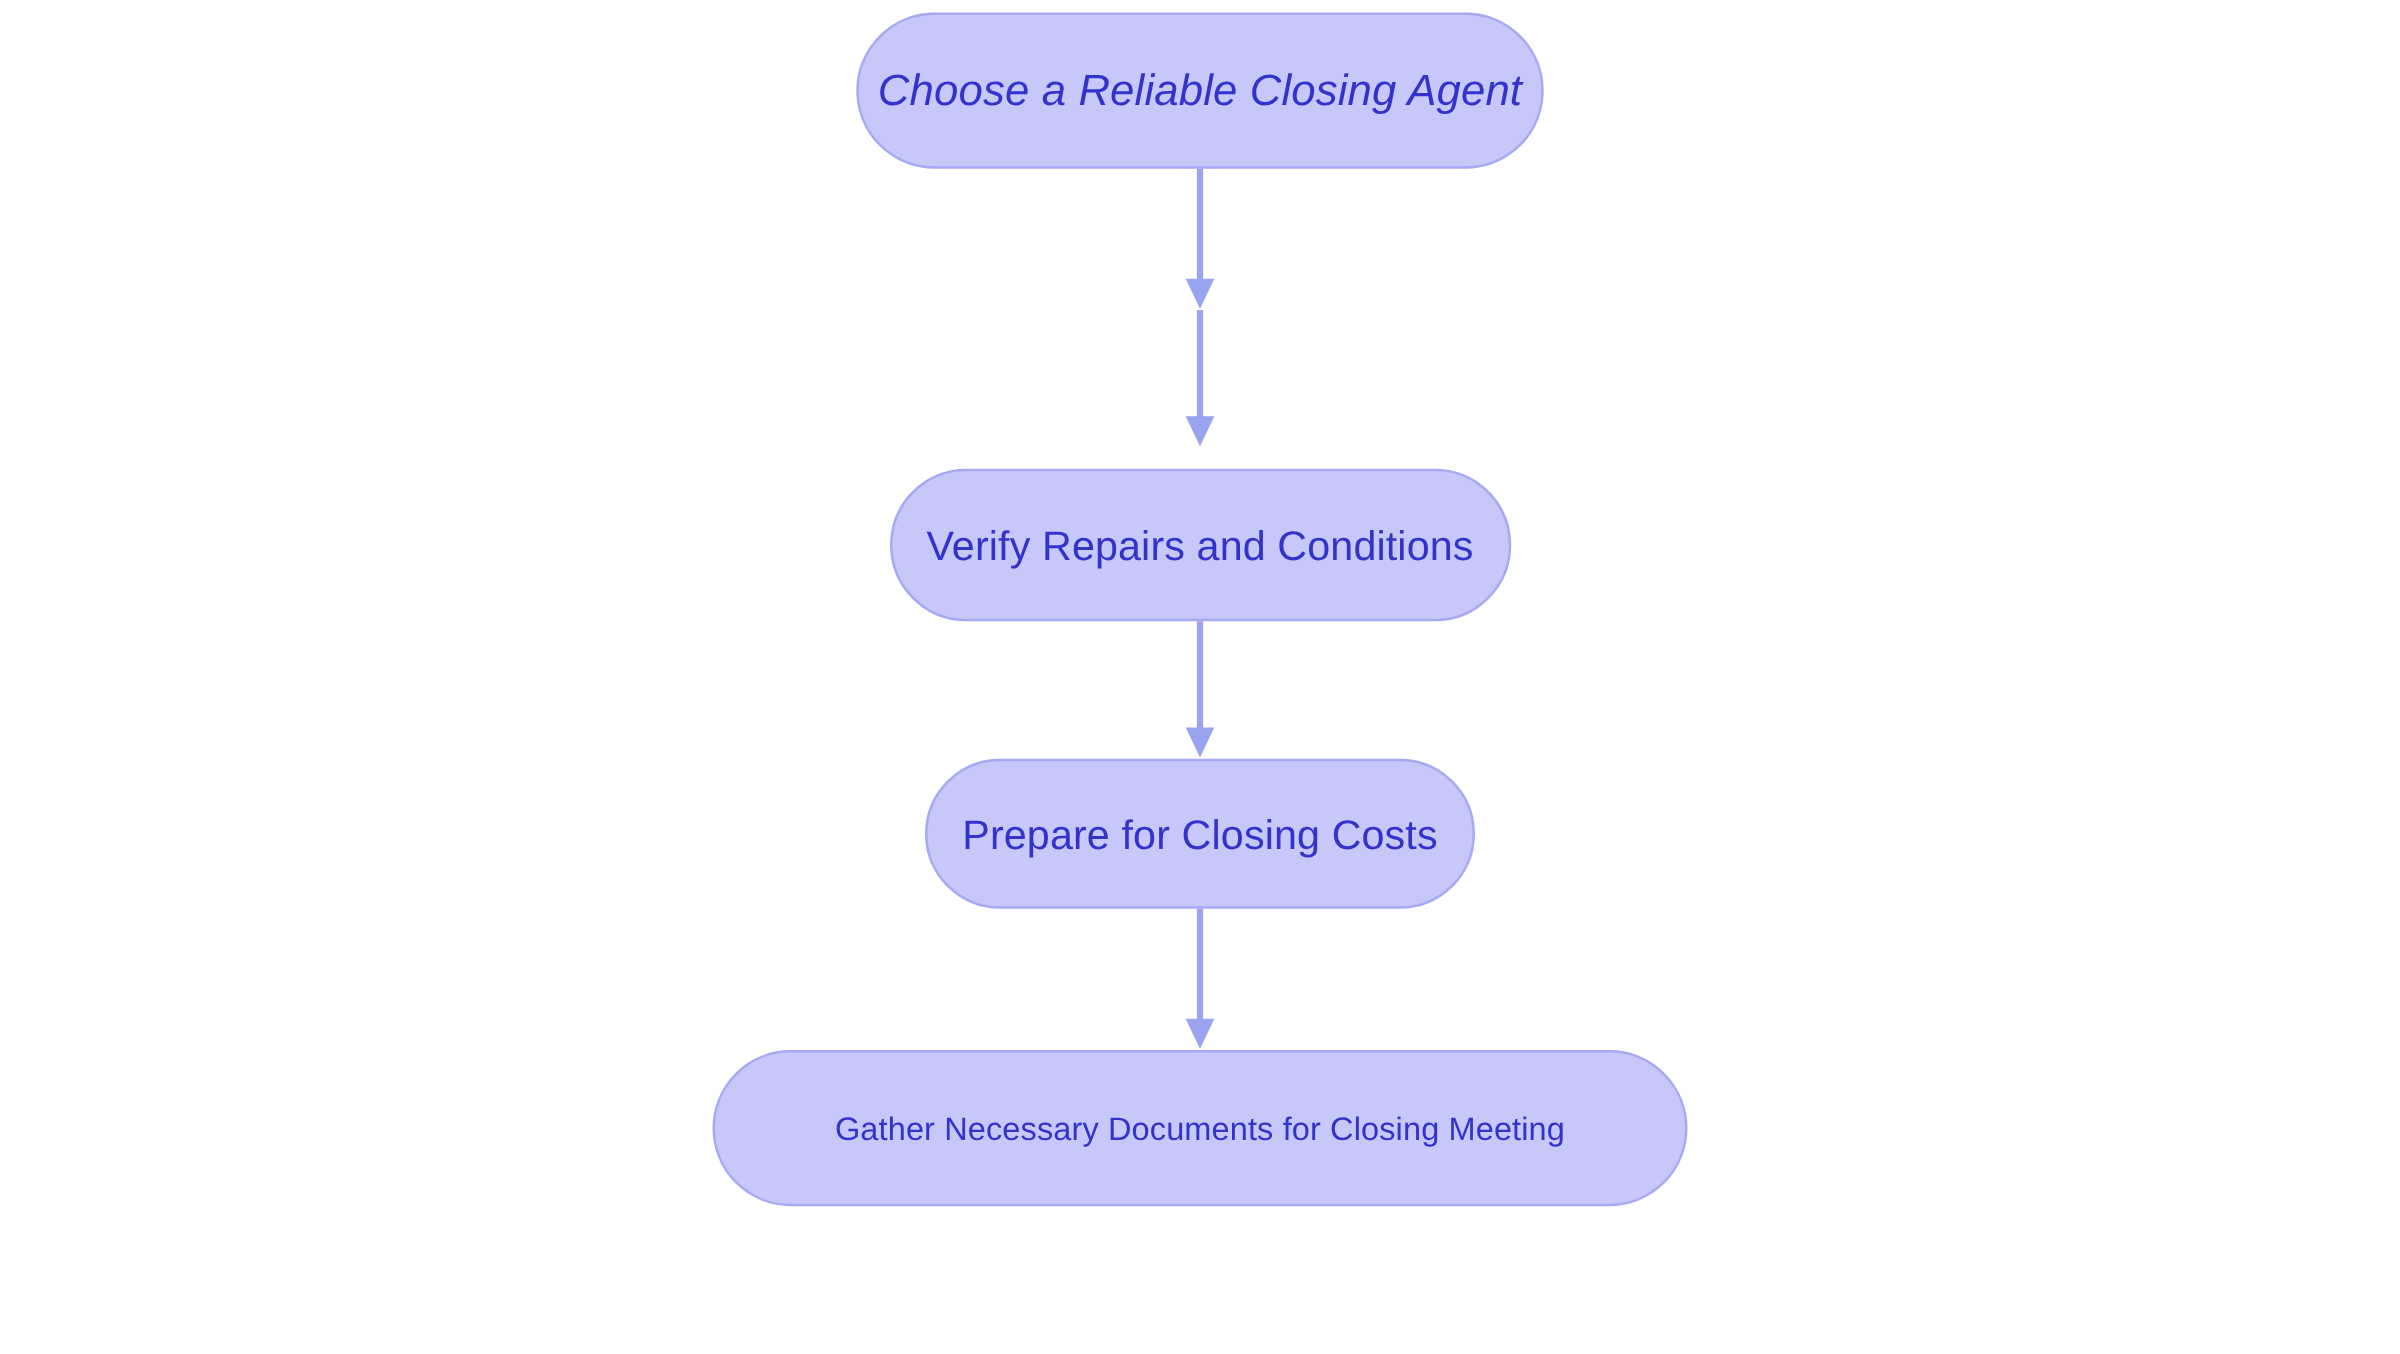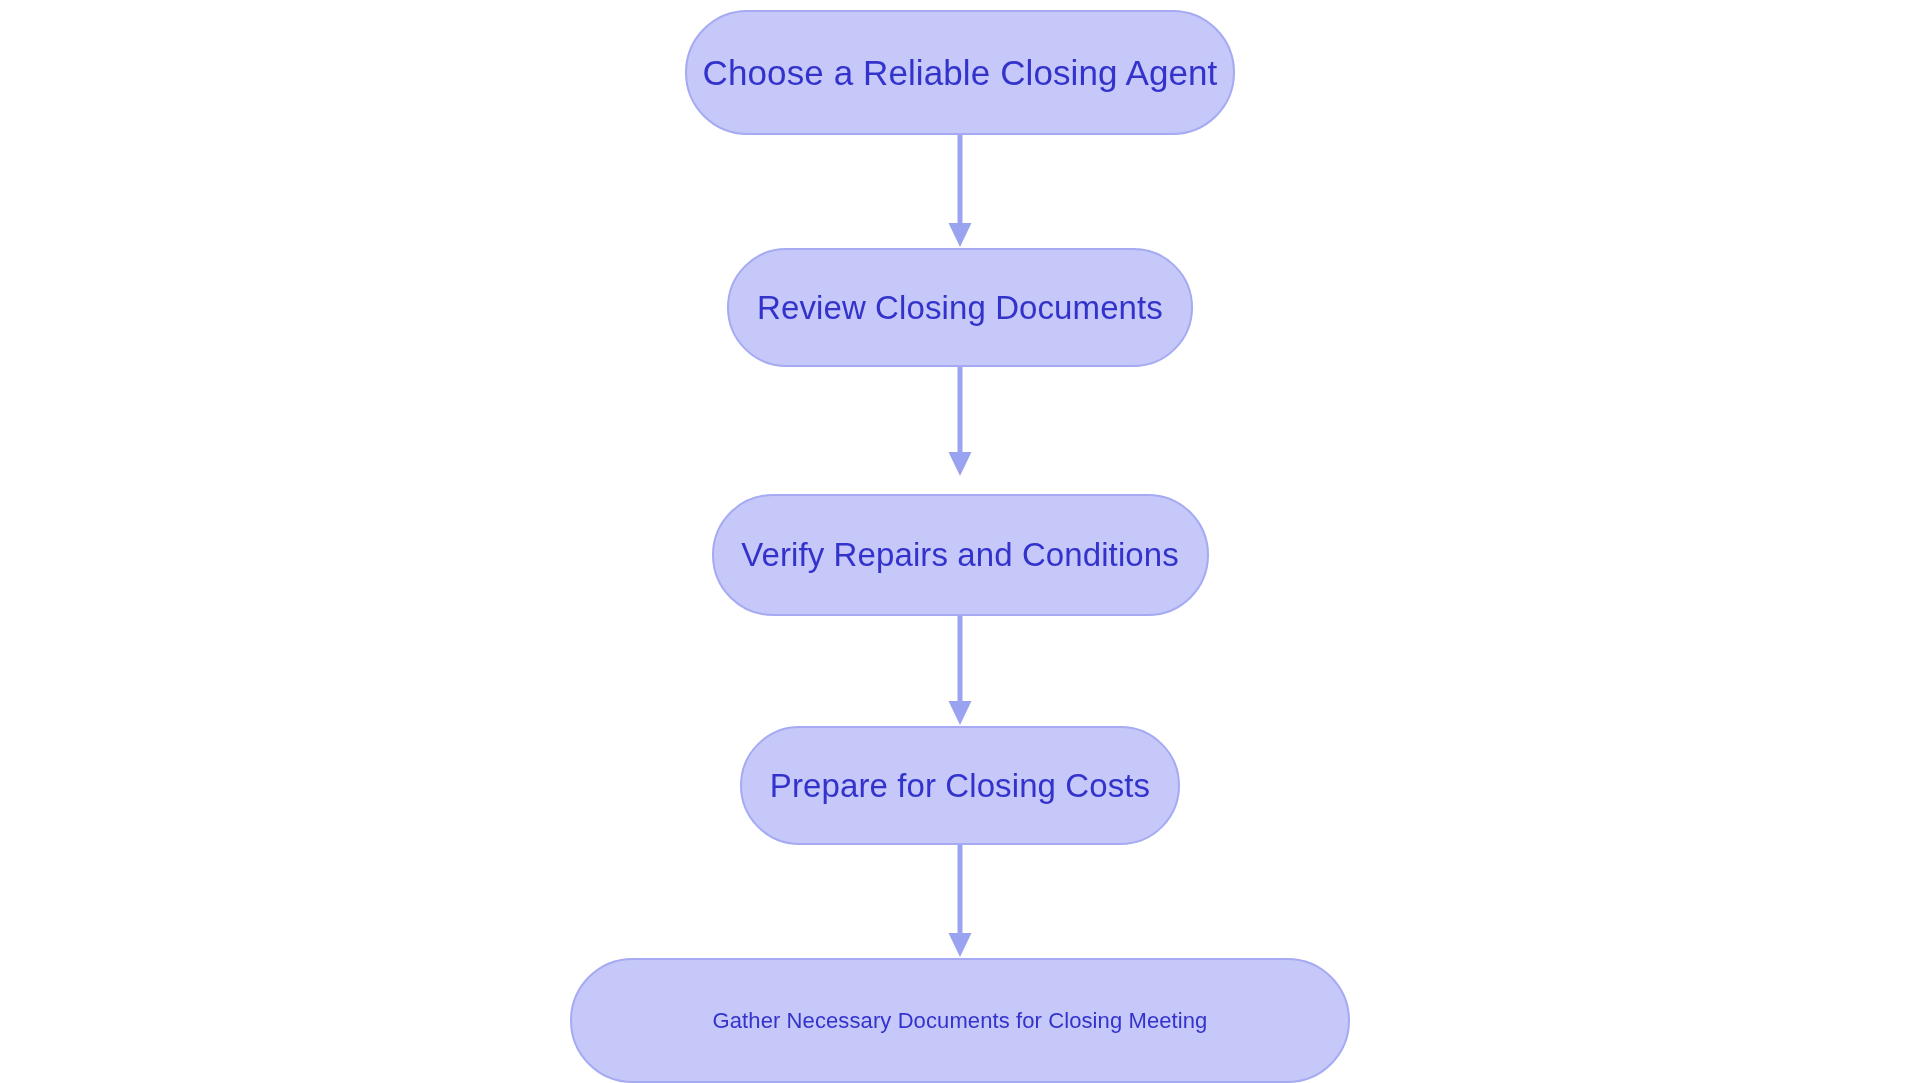--- a/index.html
+++ b/index.html
@@ -41,25 +41,25 @@
     color: #3333cc;
     white-space: nowrap;
     text-align: center;
     letter-spacing: 0.1px;
   }
   .flow-node .node-label {
     display: block;
     line-height: 1;
     padding: 0 46px;
   }
-  .node-1 { width: 550px; height: 125px; font-size: 35px; }
+  .node-1 { width: 550px; height: 125px; font-size: 35px; font-style: italic; }
   .node-2 { width: 466px; height: 120px; font-size: 33px; }
   .node-3 { width: 497px; height: 122px; font-size: 33px; margin-top: 17px; }
   .node-4 { width: 440px; height: 120px; font-size: 33px; }
-  .node-5 { width: 780px; height: 125px; font-size: 22px; }
+  .node-5 { width: 780px; height: 125px; font-size: 26px; }
 
   .connector {
     position: relative;
     width: 26px;
     display: flex;
     align-items: flex-start;
     justify-content: center;
   }
   .connector svg {
     display: block;
@@ -84,23 +84,20 @@
       <span class="node-label">Choose a Reliable Closing Agent</span>
     </div>
 
     <div class="connector conn-1">
       <svg width="26" height="113" viewBox="0 0 26 113" aria-hidden="true">
         <line x1="13" y1="0" x2="13" y2="93" stroke="#9aa3ef" stroke-width="5"></line>
         <polygon points="13,112 1.5,88 24.5,88" fill="#9aa3ef"></polygon>
       </svg>
     </div>
 
-    <div class="flow-node node-2">
-      <span class="node-label">Review Closing Documents</span>
-    </div>
 
     <div class="connector conn-2">
       <svg width="26" height="110" viewBox="0 0 26 110" aria-hidden="true">
         <line x1="13" y1="0" x2="13" y2="90" stroke="#9aa3ef" stroke-width="5"></line>
         <polygon points="13,109 1.5,85 24.5,85" fill="#9aa3ef"></polygon>
       </svg>
     </div>
 
     <div class="flow-node node-3">
       <span class="node-label">Verify Repairs and Conditions</span>

